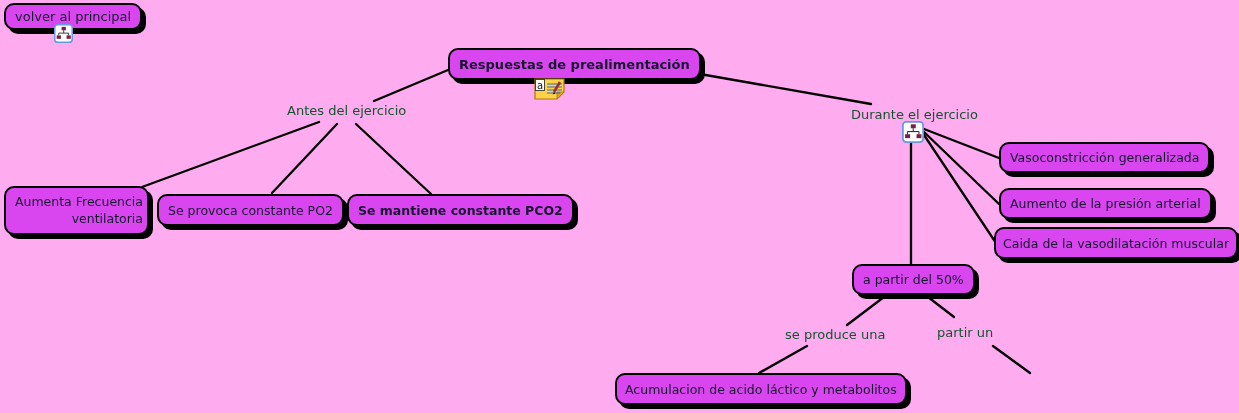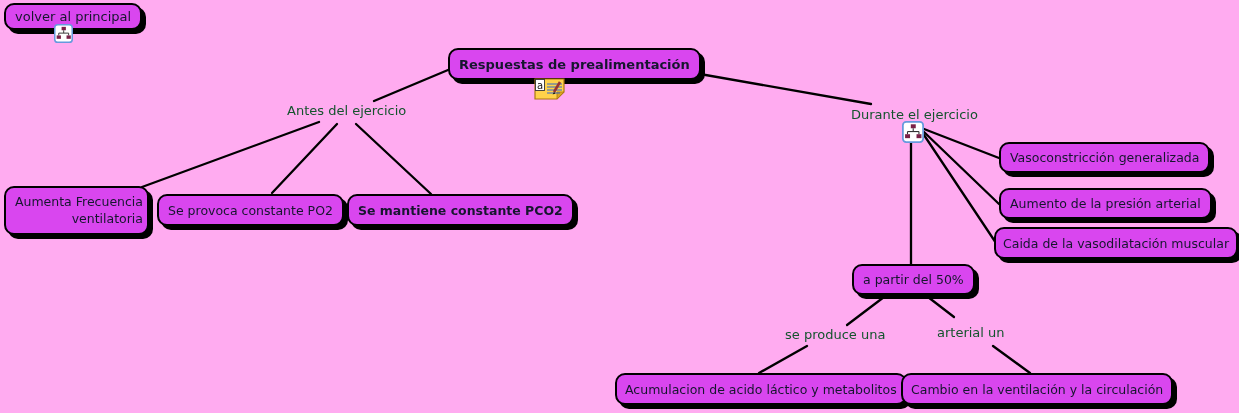--- a/index.html
+++ b/index.html
@@ -71,29 +71,28 @@
   <div class="node" style="left:999px;top:142px;height:31px;">Vasoconstricción generalizada</div>
 
   <div class="node" style="left:999px;top:188px;height:31px;">Aumento de la presión arterial</div>
 
   <div class="node" style="left:994px;top:227px;height:32px;padding:0 7px;">Caida de la vasodilatación muscular</div>
 
   <div class="node" style="left:852px;top:264px;height:31px;">a partir del 50%</div>
 
   <div class="node" style="left:615px;top:373px;height:32px;padding:0 8px;">Acumulacion de acido láctico y metabolitos</div>
 
-  <div class="node" style="left:901px;top:373px;height:32px;padding:0 8px;">Cambio en la ventilación y la circulación</div>
 
   <div class="phrase" style="left:287px;top:103px;">Antes del ejercicio</div>
 
   <div class="phrase" style="left:851px;top:107px;">Durante el ejercicio</div>
 
   <div class="phrase" style="left:785px;top:327px;">se produce una</div>
 
-  <div class="phrase" style="left:937px;top:325px;">arterial un</div>
+  <div class="phrase" style="left:937px;top:325px;">partir un</div>
 
   <svg class="res-icon" style="left:54px;top:24px;" width="19" height="19" viewBox="0 0 20 20">
     <rect x="0.8" y="0.8" width="18.4" height="18.4" rx="3" fill="#ffffff" stroke="#6699dd" stroke-width="1.6"></rect>
     <rect x="8" y="3" width="4.5" height="3.6" fill="#7a2048"></rect>
     <line x1="10.2" y1="6.6" x2="10.2" y2="9.6" stroke="#333" stroke-width="1"></line>
     <line x1="5" y1="9.6" x2="15.4" y2="9.6" stroke="#333" stroke-width="1"></line>
     <line x1="5" y1="9.6" x2="5" y2="12" stroke="#333" stroke-width="1"></line>
     <line x1="15.4" y1="9.6" x2="15.4" y2="12" stroke="#333" stroke-width="1"></line>
     <rect x="2.8" y="12" width="4.5" height="3.6" fill="#7a2048"></rect>
     <rect x="13.2" y="12" width="4.5" height="3.6" fill="#7a2048"></rect>

